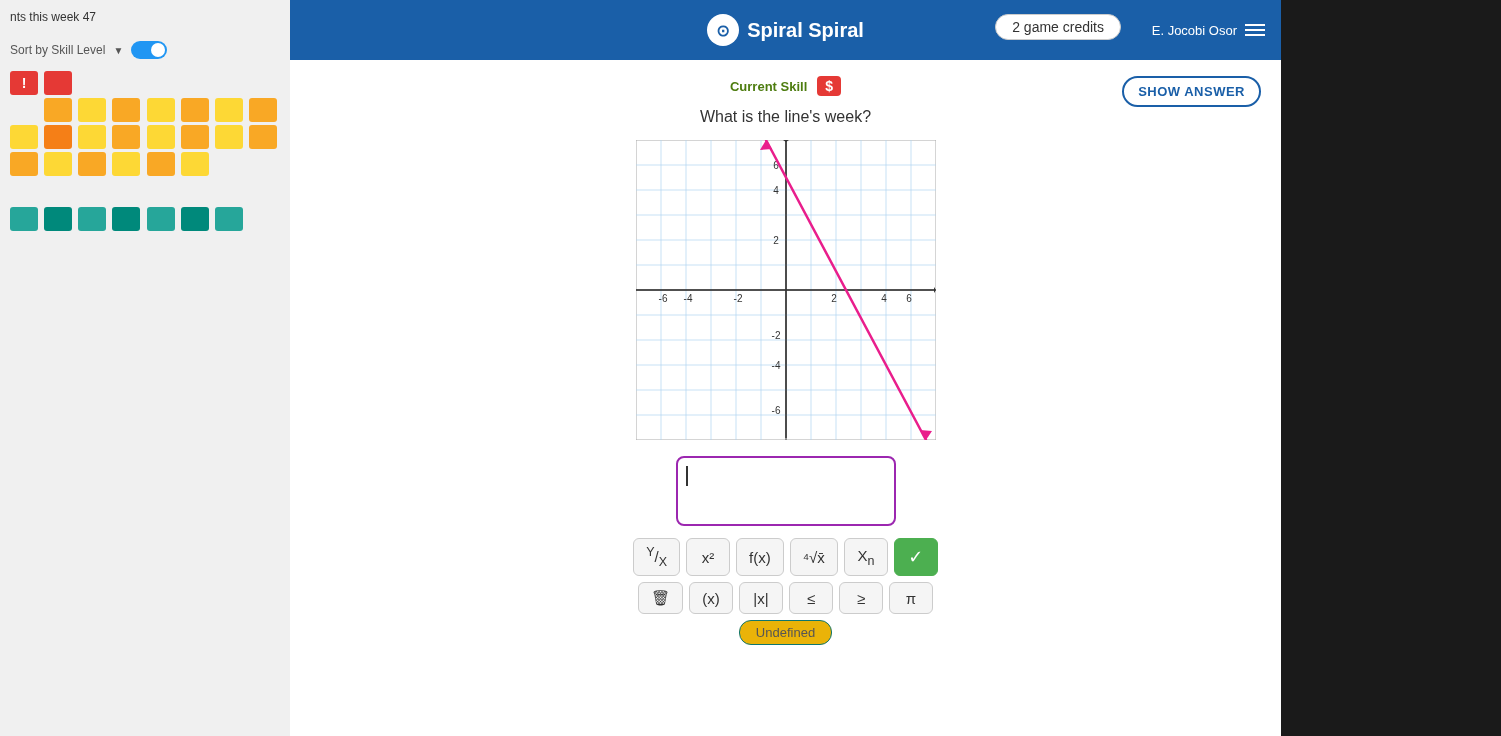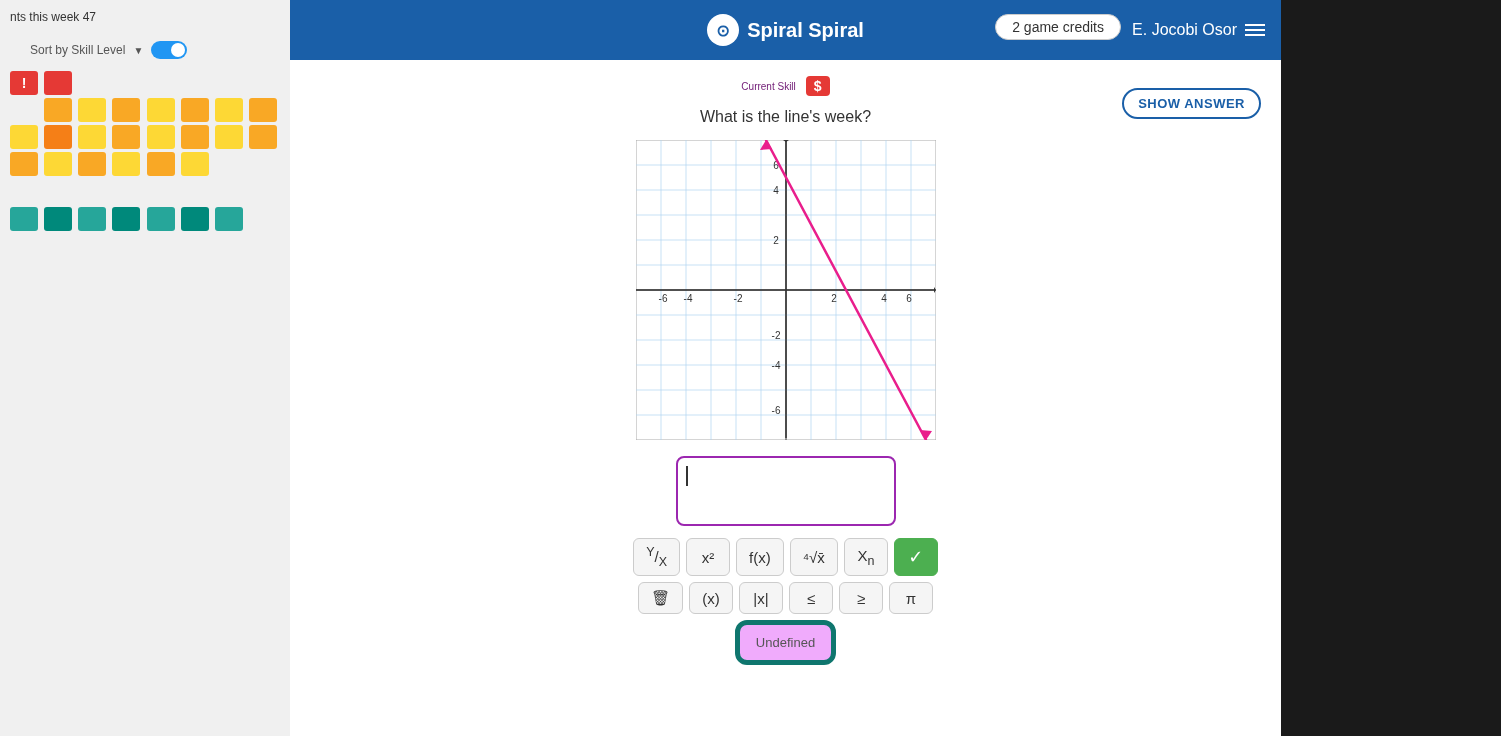--- a/index.html
+++ b/index.html
@@ -31,21 +31,20 @@
     .sort-bar {
       display: flex;
       align-items: center;
       gap: 8px;
       margin-bottom: 12px;
     }
 
     .sort-label {
       font-size: 12px;
       color: #555;
-      margin-left: 20px;
     }
 
     .toggle-switch {
       width: 36px;
       height: 18px;
       background: #2196F3;
       border-radius: 9px;
       position: relative;
       display: inline-block;
     }
@@ -139,21 +138,21 @@
       color: #333;
     }
 
     .user-info {
       position: absolute;
       right: 16px;
       display: flex;
       align-items: center;
       gap: 8px;
       color: white;
-      font-size: 16px;
+      font-size: 13px;
     }
 
     .hamburger-icon {
       display: flex;
       flex-direction: column;
       gap: 3px;
       cursor: pointer;
     }
 
     .hamburger-line {
@@ -177,23 +176,23 @@
 
     .current-skill-bar {
       display: flex;
       align-items: center;
       gap: 10px;
       margin-bottom: 12px;
       align-self: center;
     }
 
     .current-skill-label {
-      font-size: 10px;
-      font-weight: normal;
-      color: #701a75;
+      font-size: 13px;
+      font-weight: bold;
+      color: #4d7c0f;
     }
 
     .skill-badge {
       background: #e53935;
       color: white;
       padding: 2px 8px;
       border-radius: 4px;
       font-size: 14px;
       font-weight: bold;
     }
@@ -204,21 +203,20 @@
       top: 16px;
       background: white;
       border: 2px solid #1a5fa8;
       color: #1a5fa8;
       padding: 6px 14px;
       border-radius: 20px;
       font-size: 13px;
       font-weight: bold;
       cursor: pointer;
       letter-spacing: 0.5px;
-      margin-top: 12px;
     }
 
     .question-text {
       font-size: 16px;
       color: #333;
       margin-bottom: 14px;
       text-align: center;
     }
 
     
@@ -281,24 +279,24 @@
     }
 
     .key-btn.check {
       background: #4caf50;
       color: white;
       border-color: #4caf50;
       font-size: 18px;
     }
 
     .undefined-btn {
-      background: #f0abfc;
-      border: 5px solid #0f766e;
+      background: #eab308;
+      border: 1px solid #0f766e;
       border-radius: 12px;
-      padding: 10px 16px;
+      padding: 4px 16px;
       font-size: 13px;
       cursor: pointer;
       color: #555;
     }
 
     .right-panel {
       width: 220px;
       background: #1a1a1a;
       flex-shrink: 0;
     }

